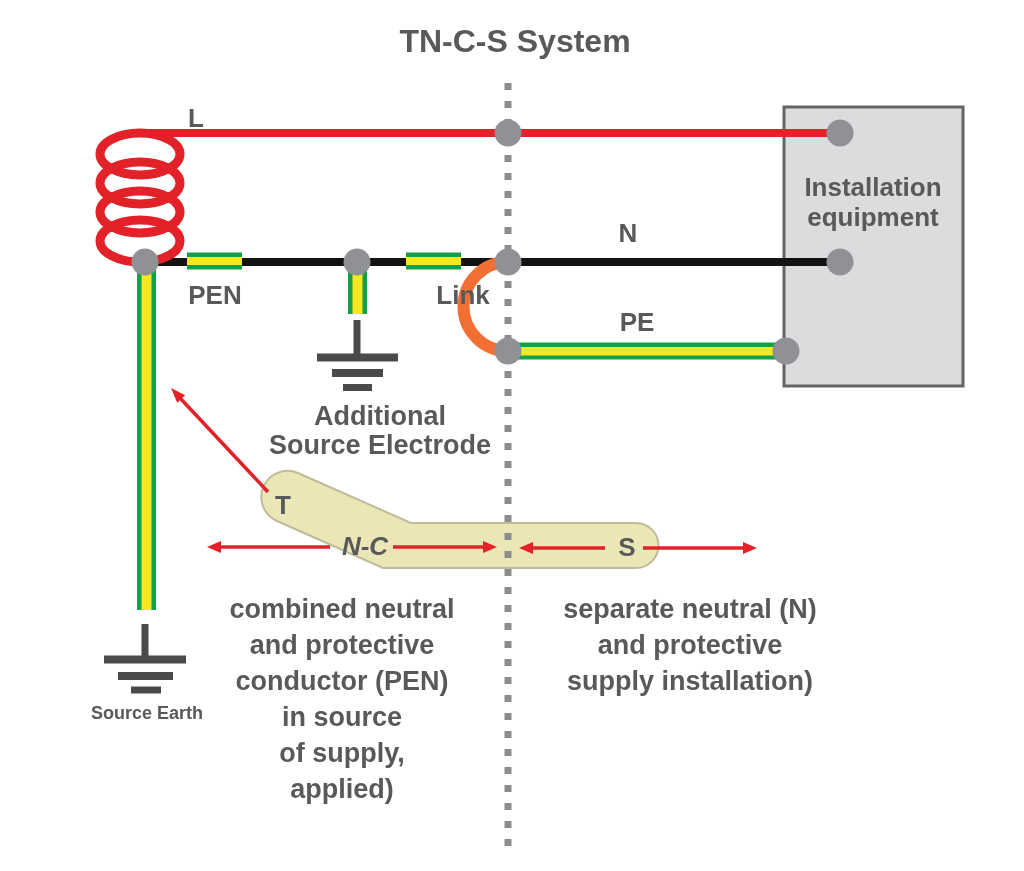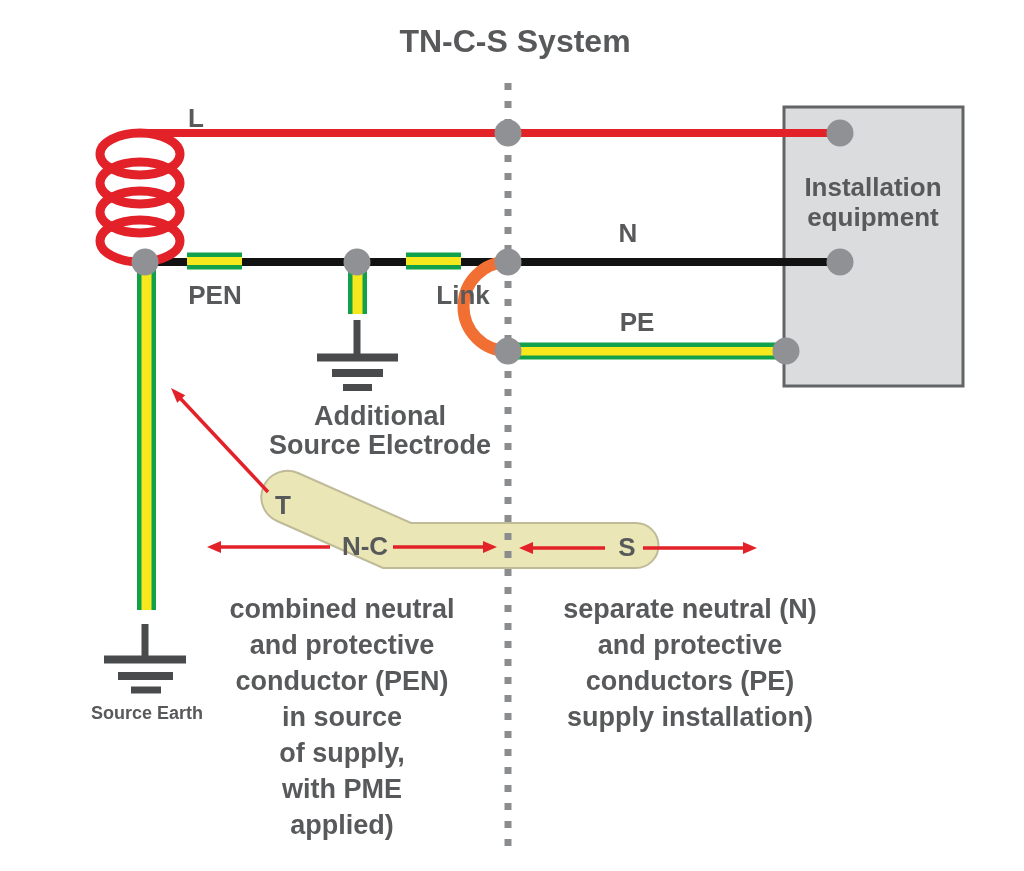--- a/index.html
+++ b/index.html
@@ -147,36 +147,34 @@
     <div>equipment</div>
   </div>
 
   <div class="lbl center" style="left:380px;top:402px;font-size:27px;line-height:29px;">
     <div>Additional</div>
     <div>Source Electrode</div>
   </div>
 
   <div class="lbl cond" style="left:283px;top:491px;">T</div>
 
-  <div class="lbl cond" style="left:365px;top:532px;">N-C</div>
+  <div class="lbl cond" style="left:365px;top:532px;font-style:italic;">N-C</div>
 
   <div class="lbl cond" style="left:627px;top:533px;">S</div>
 
   <div class="lbl" style="left:147px;top:704px;font-size:18px;">Source Earth</div>
 
   <div class="lbl center note" style="left:342px;top:591px;">
     <div>combined neutral</div>
     <div>and protective</div>
     <div>conductor (PEN)</div>
     <div>in source</div>
     <div>of supply,</div>
-    <div>with PME</div>
     <div>applied)</div>
   </div>
 
   <div class="lbl center note" style="left:690px;top:591px;">
     <div>separate neutral (N)</div>
     <div>and protective</div>
-    <div>conductors (PE)</div>
     <div>supply installation)</div>
   </div>
 
 </div>
 
 </body></html>

